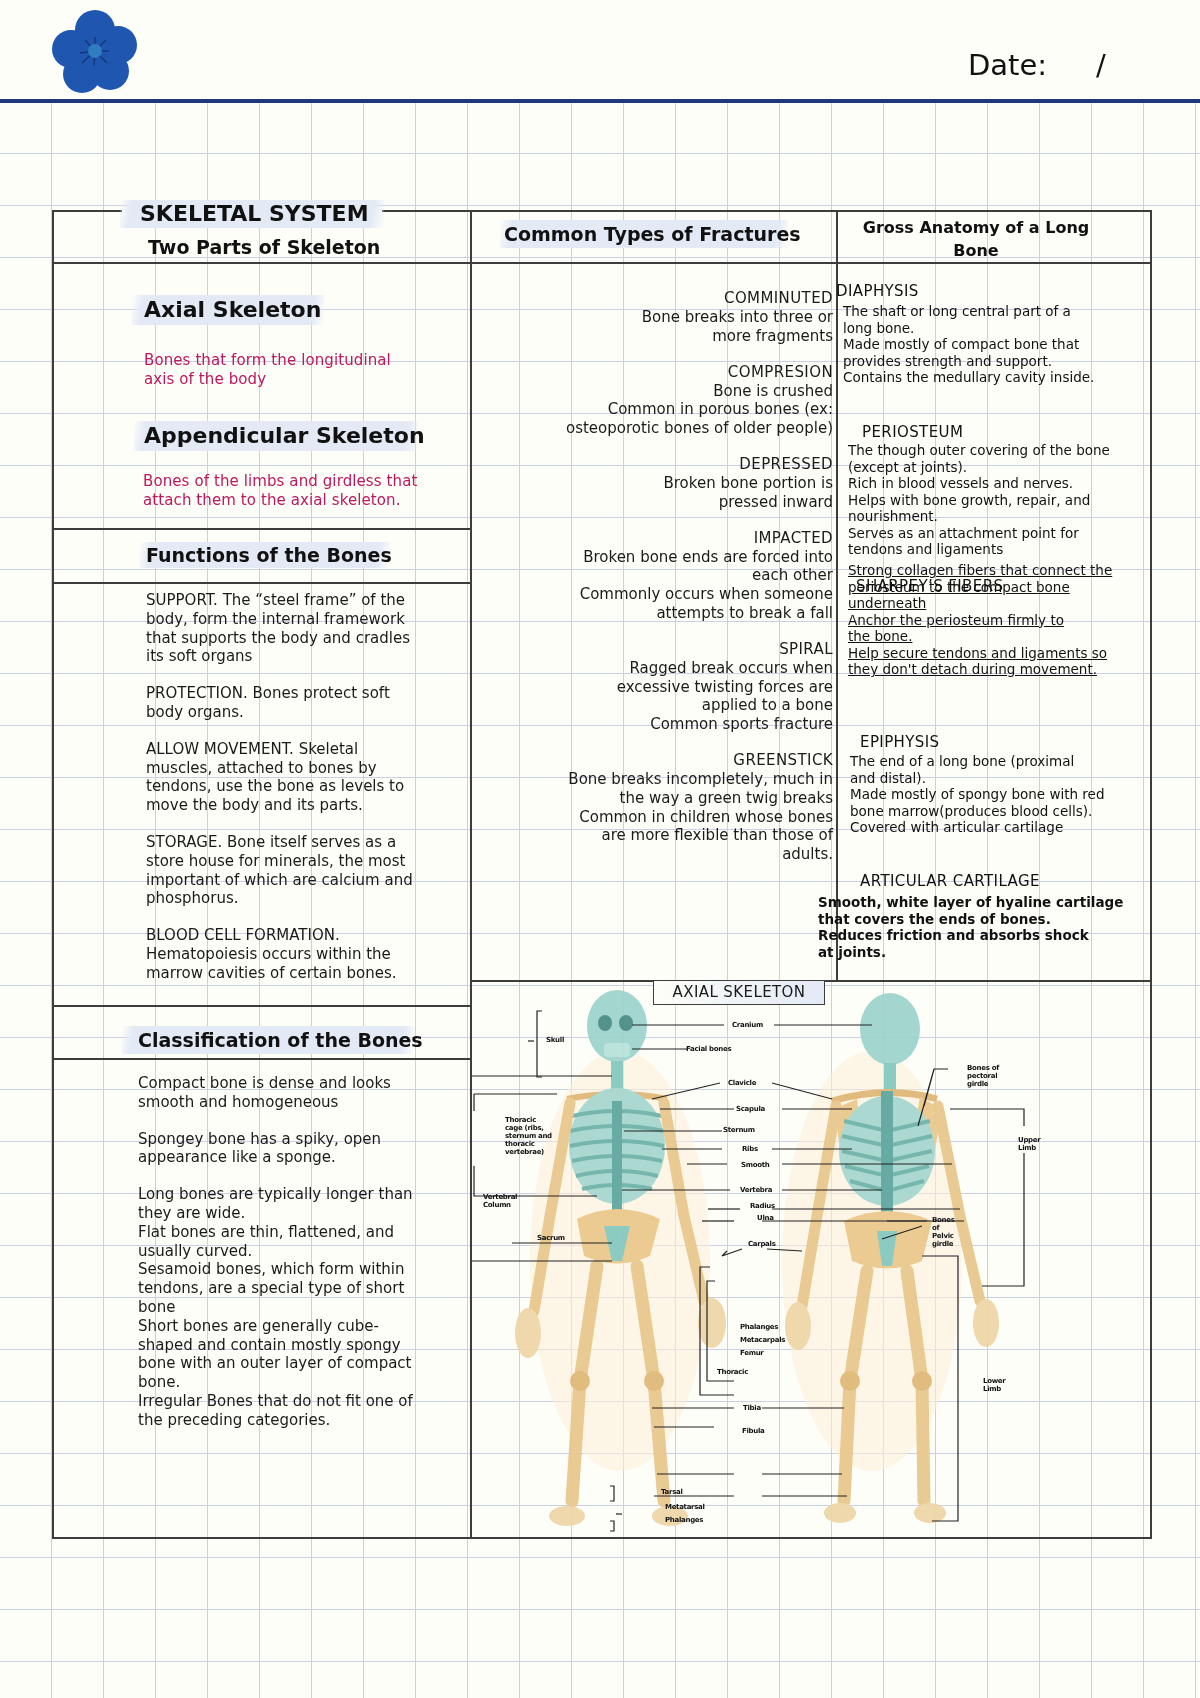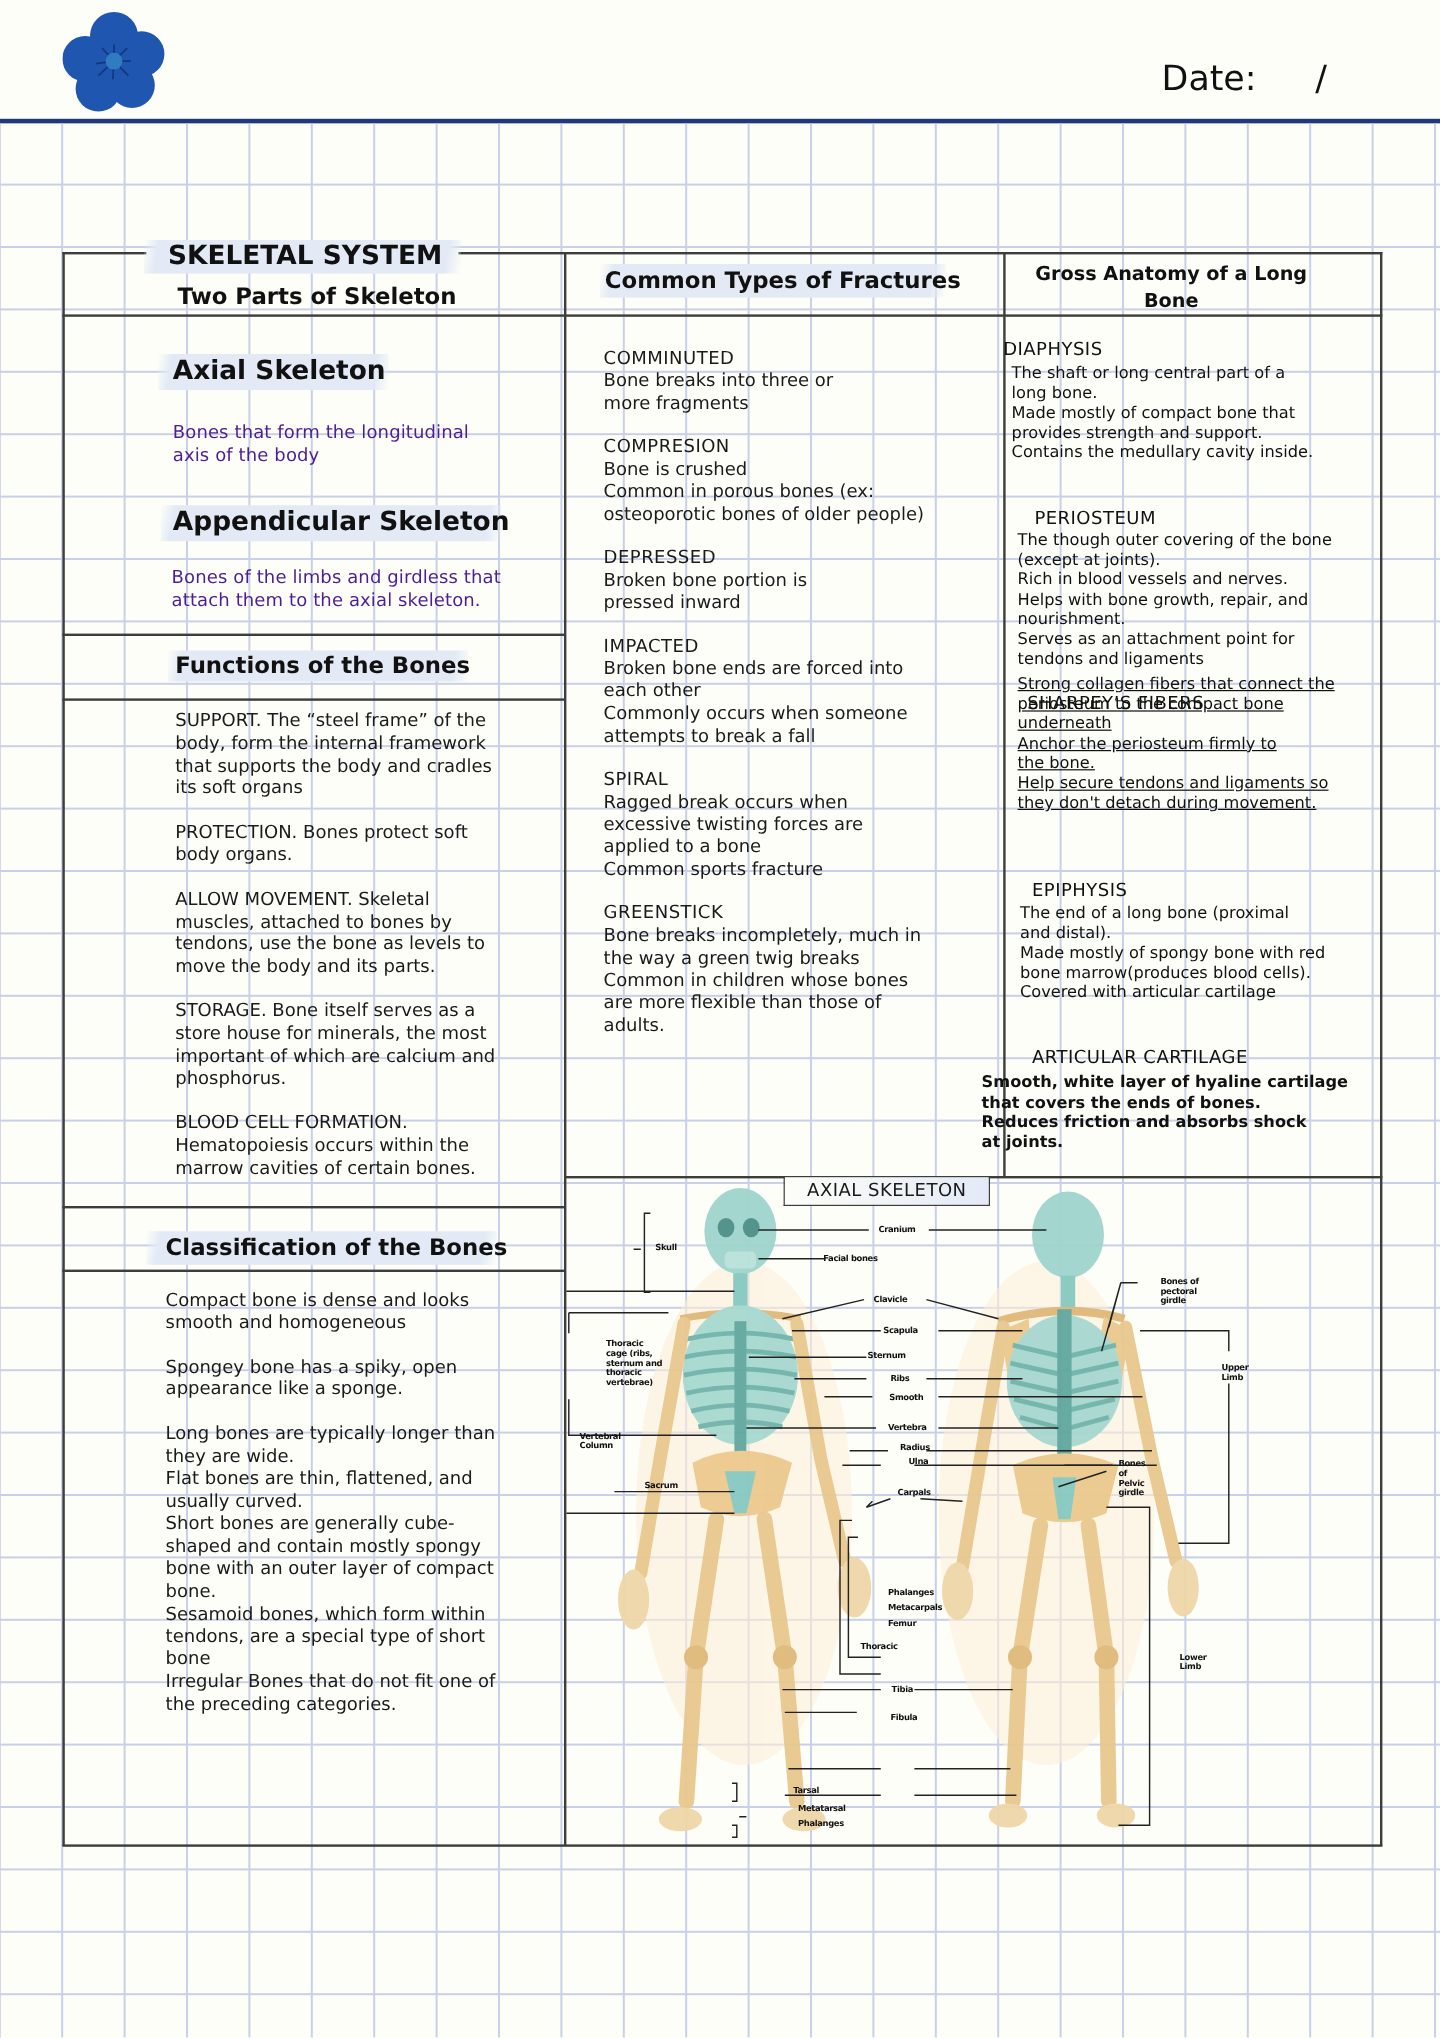--- a/index.html
+++ b/index.html
@@ -39,31 +39,31 @@
     .hline { position: absolute; height: 0; border-top: 2px solid #3d3d3d; }
     .vline { position: absolute; width: 0; border-left: 2px solid #3d3d3d; }
     .title-band {
       position: absolute;
       background: linear-gradient(100deg, transparent 0, #e3eaf6 12px, #e3eaf6 calc(100% - 14px), transparent 100%);
       font-weight: bold; color: #111;
       white-space: nowrap;
     }
     .plain-title { position: absolute; font-weight: bold; color: #111; white-space: nowrap; }
     .body-text {
-      position: absolute; font-size: 14.5px; line-height: 18.6px; color: #4c1d95;
+      position: absolute; font-size: 14.5px; line-height: 18.6px; color: #be185d;
       white-space: pre-line; letter-spacing: 0.1px;
     }
     .small-text {
       position: absolute; font-size: 13.5px; line-height: 16.5px; color: #111;
       white-space: pre-line;
     }
     .section-head {
       position: absolute; font-size: 15px; color: #111; letter-spacing: 0.4px;
     }
-    .frac-block { margin-bottom: 17px; }
+    .frac-block { margin-bottom: 17px; text-align: right; }
     .frac-block .fh { font-size: 15px; letter-spacing: 0.4px; line-height: 19px; }
     .frac-block .fb { font-size: 15px; line-height: 18.8px; white-space: pre-line; }
     .fn-block { margin-bottom: 18px; font-size: 15px; line-height: 18.8px; white-space: pre-line; }
     .cl-block { font-size: 15px; line-height: 18.8px; white-space: pre-line; }
     .cl-gap { margin-bottom: 18px; }
     .diagram { position: absolute; left: 472px; top: 981px; width: 678px; height: 555px; }
     .diag-label {
       position: absolute; font-size: 7px; line-height: 8px; color: #111; font-weight: bold;
       letter-spacing: -0.3px; white-space: pre-line;
     }
@@ -157,27 +157,27 @@
 
 <div style="position:absolute; left:138px; top:1074px; width:330px;">
   <div class="cl-block cl-gap">Compact bone is dense and looks
 smooth and homogeneous</div>
   <div class="cl-block cl-gap">Spongey bone has a spiky, open
 appearance like a sponge.</div>
   <div class="cl-block">Long bones are typically longer than
 they are wide.</div>
   <div class="cl-block">Flat bones are thin, flattened, and
 usually curved.</div>
+  <div class="cl-block">Sesamoid bones, which form within
+tendons, are a special type of short
+bone</div>
   <div class="cl-block">Short bones are generally cube-
 shaped and contain mostly spongy
 bone with an outer layer of compact
 bone.</div>
-  <div class="cl-block">Sesamoid bones, which form within
-tendons, are a special type of short
-bone</div>
   <div class="cl-block">Irregular Bones that do not fit one of
 the preceding categories.</div>
 </div>
 
 <div class="title-band" style="left:500px; top:220px; width:288px; height:28px; font-size:19px; line-height:28px; padding-left:4px;">Common Types of Fractures</div>
 
 <div style="position:absolute; left:503px; top:289px; width:330px;">
   <div class="frac-block">
     <div class="fh">COMMINUTED</div>
     <div class="fb">Bone breaks into three or

